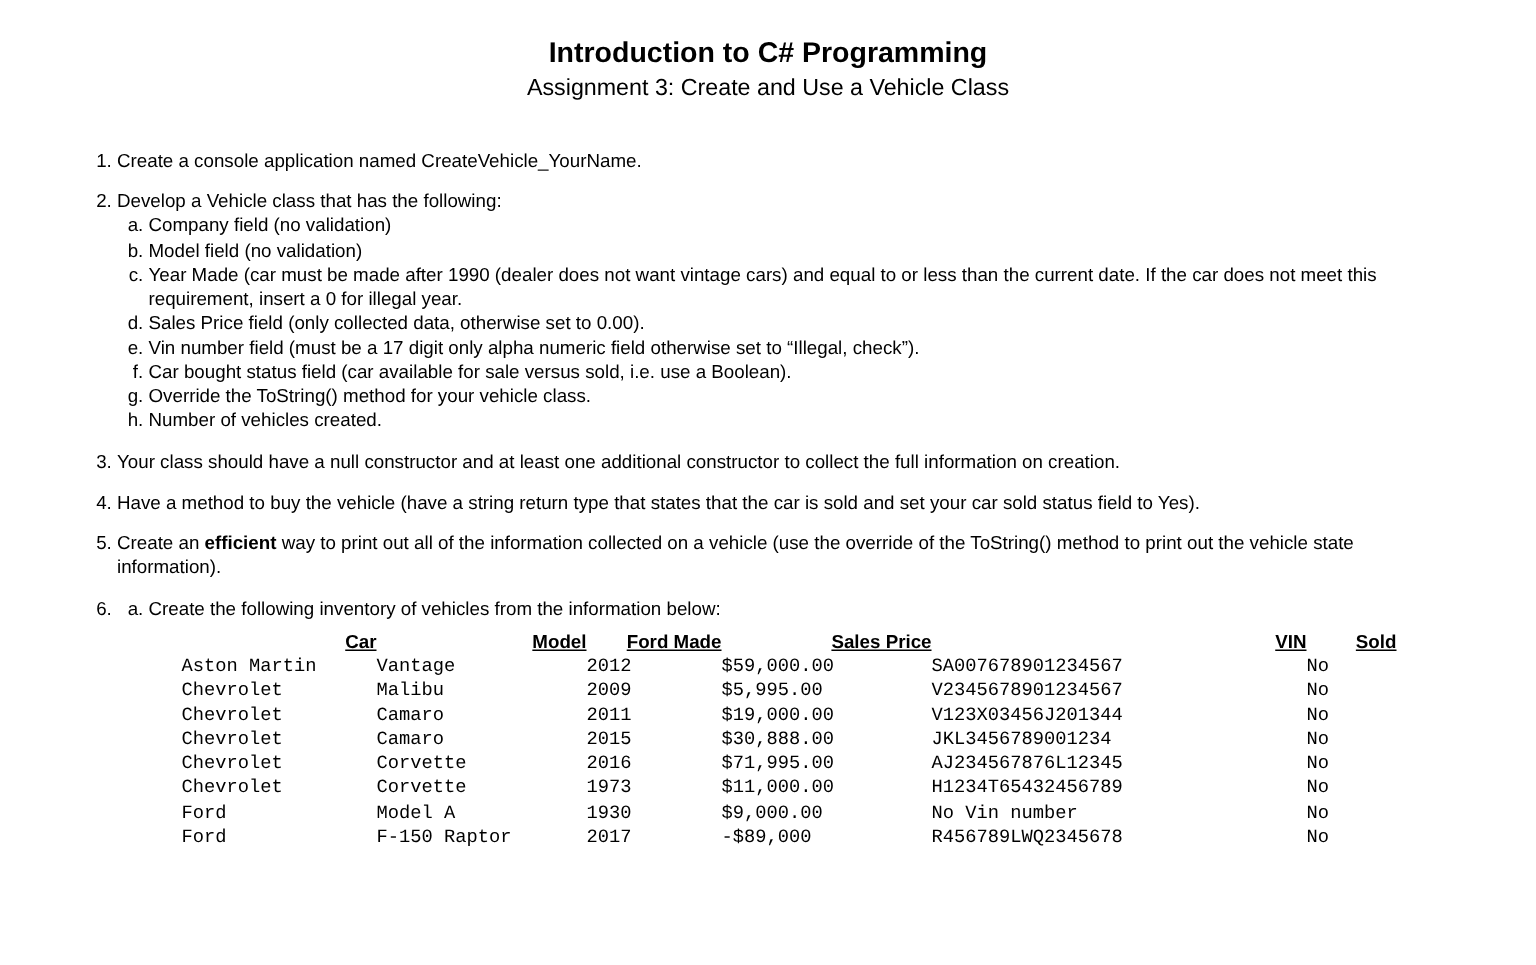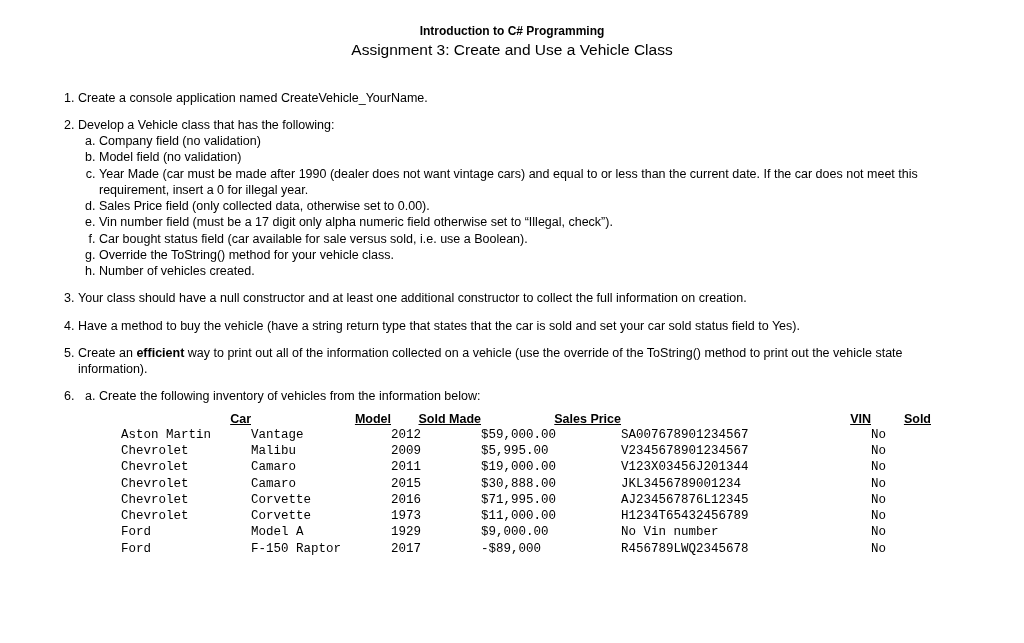--- a/index.html
+++ b/index.html
@@ -14,21 +14,21 @@
     color: #000;
     line-height: 1.3;
     overflow: hidden;
   }
   .page {
     padding: 24px 44px 0 44px;
   }
   .title {
     text-align: center;
     font-weight: bold;
-    font-size: 12px;
+    font-size: 19px;
   }
   .subtitle {
     text-align: center;
     font-weight: normal;
     font-size: 15.5px;
     margin-bottom: 30px;
   }
   ol.main {
     list-style: decimal;
     margin: 12px;
@@ -111,21 +111,21 @@
     <ol class="sub">
       <li>Create the following inventory of vehicles from the information below:</li>
     </ol>
 
     <div class="tablewrap">
       <table>
         <thead>
           <tr>
             <th class="col-car">Car</th>
             <th class="col-model">Model</th>
-            <th class="col-year">Sold Made</th>
+            <th class="col-year">Ford Made</th>
             <th class="col-price">Sales Price</th>
             <th class="col-vin">VIN</th>
             <th class="col-sold">Sold</th>
           </tr>
         </thead>
         <tbody id="vehicle-tbody">
               <tr>
                 <td>Aston Martin</td>
                 <td>Vantage</td>
                 <td>2012</td>
@@ -169,21 +169,21 @@
                 <td>Chevrolet</td>
                 <td>Corvette</td>
                 <td>1973</td>
                 <td>$11,000.00</td>
                 <td>H1234T65432456789</td>
                 <td>No</td>
               </tr>
               <tr>
                 <td>Ford</td>
                 <td>Model A</td>
-                <td>1929</td>
+                <td>1930</td>
                 <td>$9,000.00</td>
                 <td>No Vin number</td>
                 <td>No</td>
               </tr>
               <tr>
                 <td>Ford</td>
                 <td>F-150 Raptor</td>
                 <td>2017</td>
                 <td>-$89,000</td>
                 <td>R456789LWQ2345678</td>

